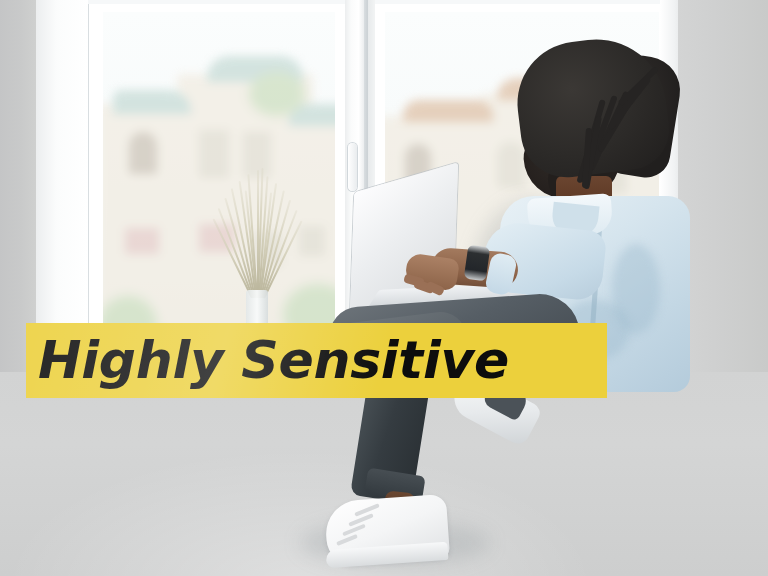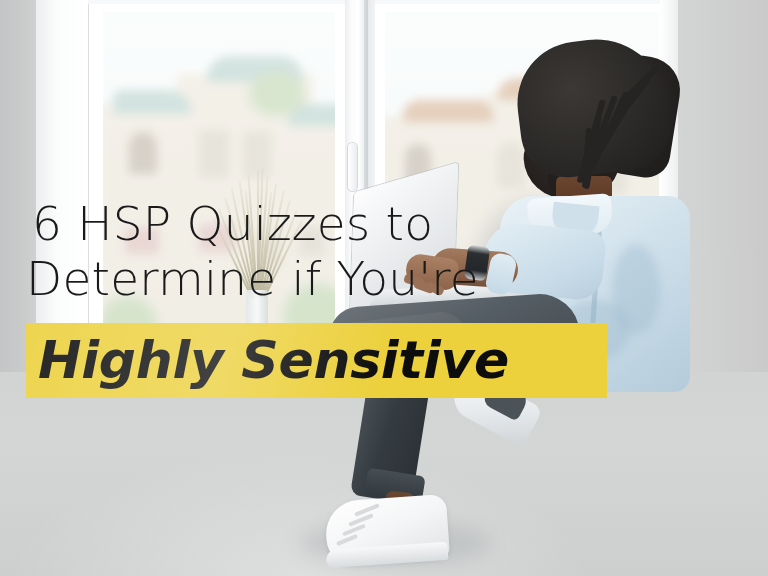--- a/index.html
+++ b/index.html
@@ -676,23 +676,19 @@
       <div class="shoe-front"></div>
       <div class="shoe-sole"></div>
       <div class="lace" style="left:354px; top:508px; width:26px; height:4px; transform:rotate(-22deg);"></div>
       <div class="lace" style="left:348px; top:518px; width:26px; height:4px; transform:rotate(-22deg);"></div>
       <div class="lace" style="left:342px; top:528px; width:24px; height:4px; transform:rotate(-22deg);"></div>
       <div class="lace" style="left:336px; top:538px; width:22px; height:4px; transform:rotate(-22deg);"></div>
     </div>
   </div>
 
   <div class="overlay">
-    <div class="title-block">
-      <div class="t-line t-thin t-line-1">6 HSP Quizzes to</div>
-      <div class="t-line t-thin t-line-2">Determine if You're</div>
-    </div>
 
     <div class="hl-wrap">
       <div class="t-bold">Highly Sensitive</div>
     </div>
   </div>
 
 </div>
 
 </body></html>

